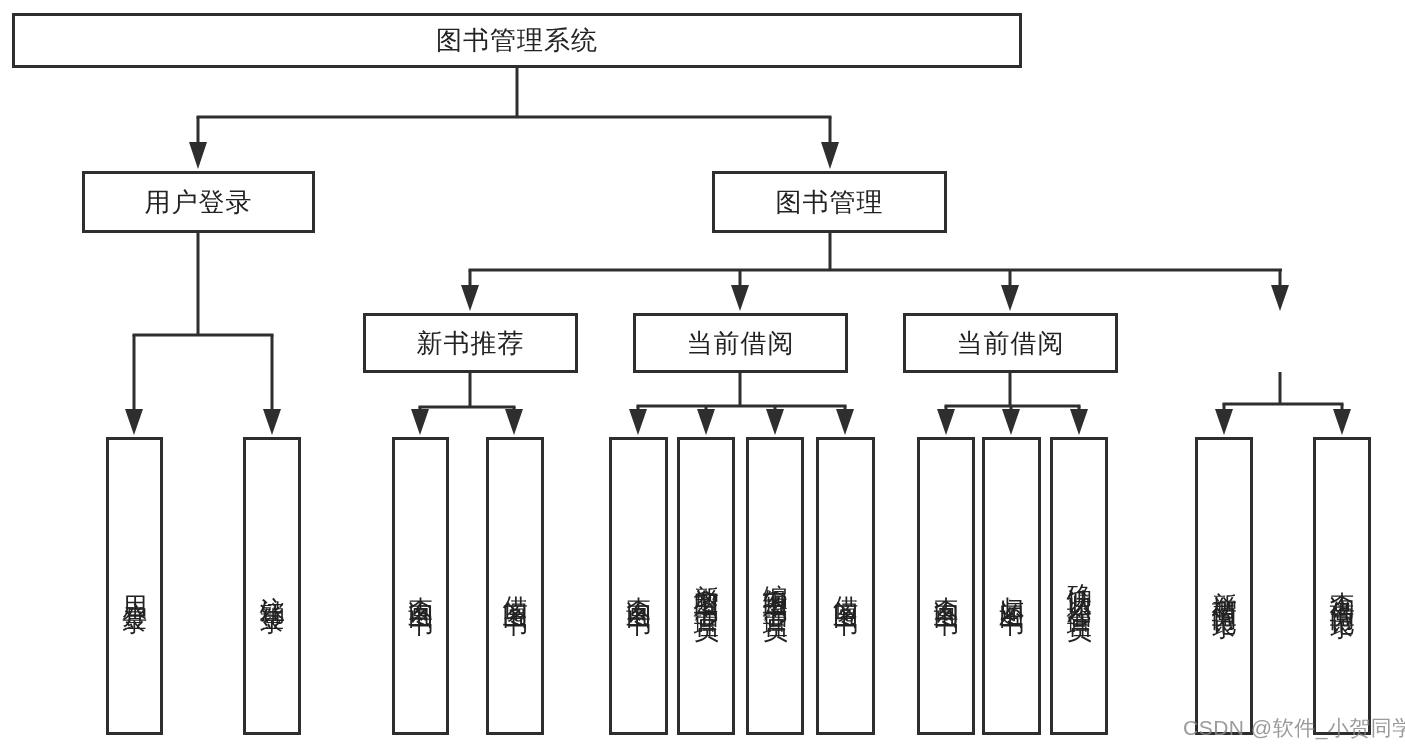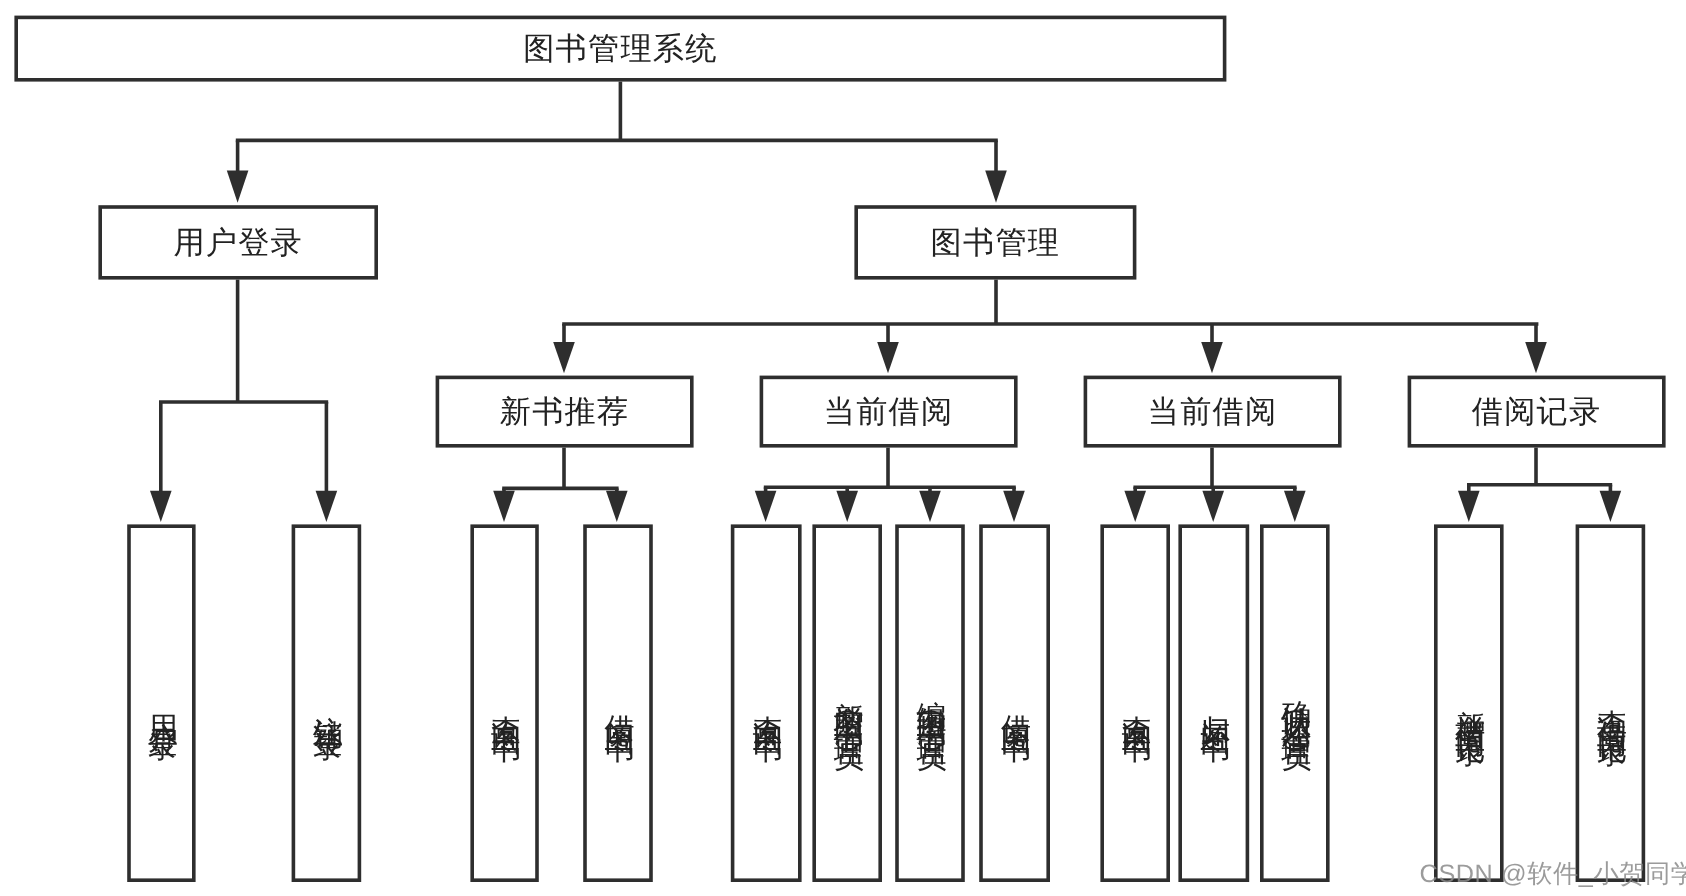--- a/index.html
+++ b/index.html
@@ -160,23 +160,20 @@
 
   <div class="box lvl2 lvl2-0">
     <span class="h-label">新书推荐</span>
   </div>
   <div class="box lvl2 lvl2-1">
     <span class="h-label">当前借阅</span>
   </div>
   <div class="box lvl2 lvl2-2">
     <span class="h-label">当前借阅</span>
   </div>
-  <div class="box lvl2 lvl2-3">
-    <span class="h-label">借阅记录</span>
-  </div>
 
   <div class="box leaf leaf-0">
     <span class="v-label">用户登录</span>
   </div>
   <div class="box leaf leaf-1">
     <span class="v-label">注销登录</span>
   </div>
   <div class="box leaf leaf-2">
     <span class="v-label">查询图书</span>
   </div>

